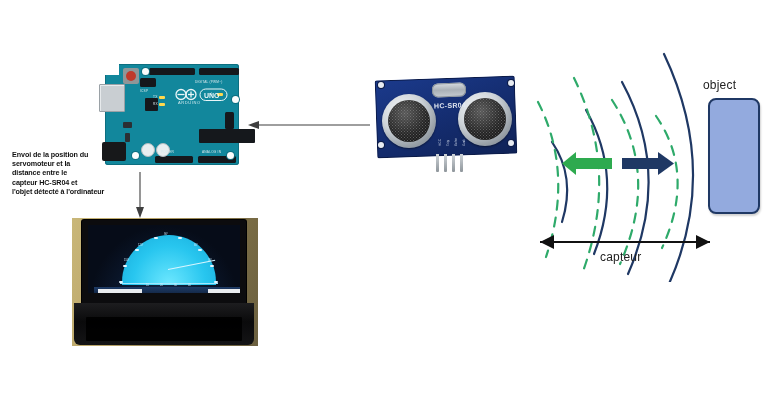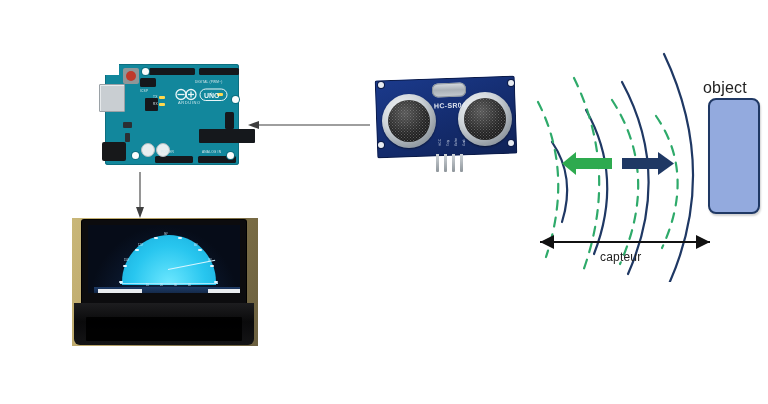--- a/index.html
+++ b/index.html
@@ -32,21 +32,21 @@
     font-size:7.2px;
   }
   #label-arduino-data{
     left:249px; top:88px;
     width:105px;
     font-size:7.2px;
     font-weight:bold;
   }
   #object-label{
     left:703px; top:78px;
-    font-size:16px;
+    font-size:12px;
     font-weight:normal;
     color:#222;
     letter-spacing:0.2px;
   }
   #distance-label{
     left:600px; top:250px;
     font-size:12px;
     font-weight:normal;
     color:#222;
     letter-spacing:0.2px;
@@ -448,18 +448,23 @@
       <polygon points="248,125 259,121 259,129" stroke="none"></polygon>
     </g>
 
     <g stroke="#3f3f3f" stroke-width="1.1" fill="#3f3f3f">
       <line x1="140" y1="172" x2="140" y2="212"></line>
       <polygon points="140,218 136,207 144,207" stroke="none"></polygon>
     </g>
   </svg>
 
 
+  <div class="caption" id="label-left">Envoi de la position du
+servomoteur et la
+distance entre le
+capteur HC-SR04 et
+l'objet détecté à l'ordinateur</div>
 
   <div class="caption" id="object-label">object</div>
 
   <div class="caption" id="distance-label">capteur</div>
 
 </div>
 
 </body></html>

